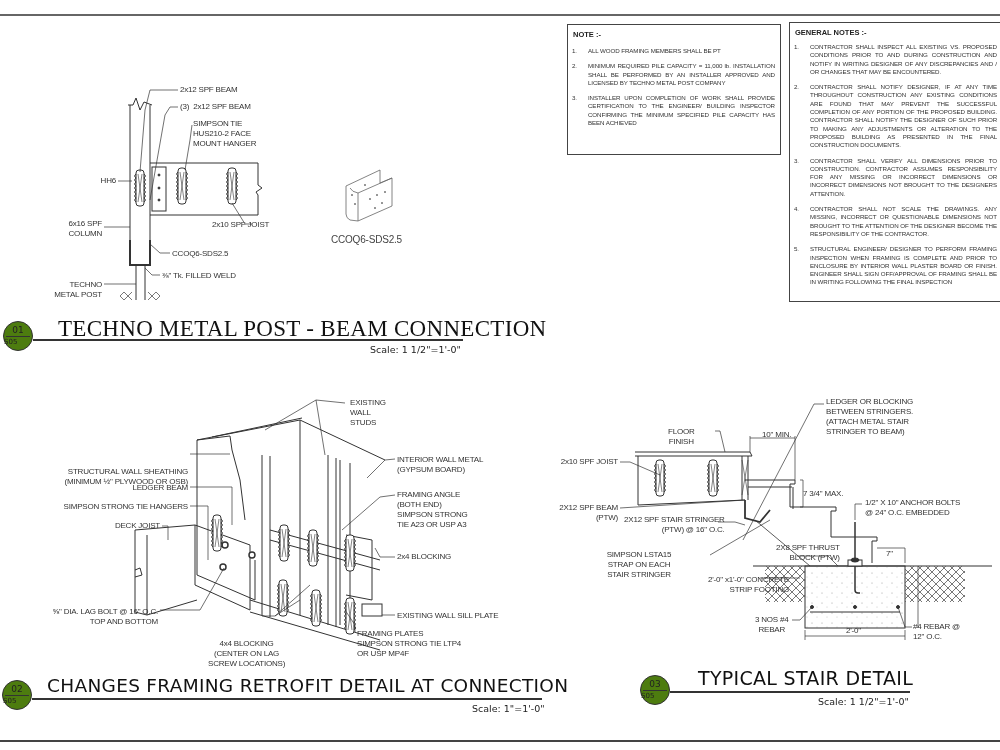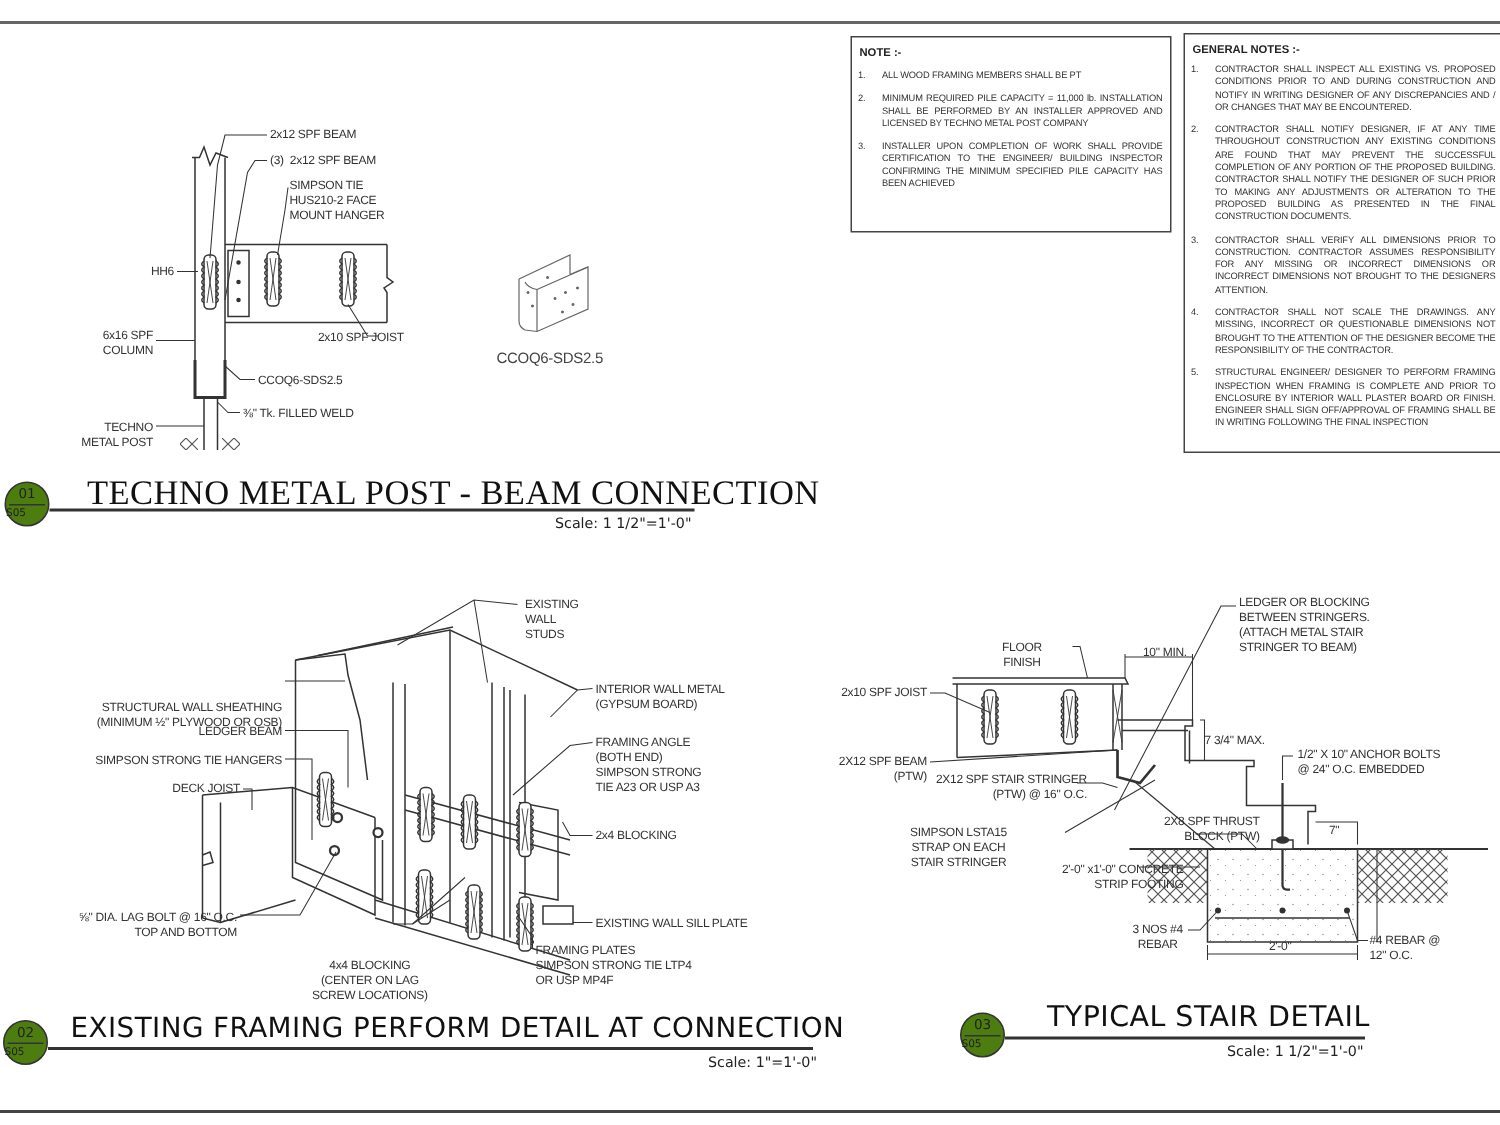--- a/index.html
+++ b/index.html
@@ -292,21 +292,21 @@
   <div class="lbl" style="left:357px;top:629px;">FRAMING PLATES
 SIMPSON STRONG TIE LTP4
 OR USP MP4F</div>
 
   <div class="bubble" style="left:2px;top:680px;">
     <div class="num">02</div>
     <div class="div"></div>
     <div class="sht">S05</div>
   </div>
   <div class="title-line" style="left:32px;top:698px;width:510px;"></div>
-  <div class="title" style="left:47px;top:675px;font-size:18.5px;">EXISTING FRAMING PERFORM DETAIL AT CONNECTION</div>
+  <div class="title" style="left:47px;top:675px;font-size:18.5px;">CHANGES FRAMING RETROFIT DETAIL AT CONNECTION</div>
   <div class="scale" style="left:472px;top:703px;">Scale: 1"=1'-0"</div>
 </div>
 
 <div>
   <div class="lbl" style="left:668px;top:427px;text-align:center;">FLOOR
 FINISH</div>
   <div class="lbl" style="left:826px;top:397px;">LEDGER OR BLOCKING
 BETWEEN STRINGERS.
 (ATTACH METAL STAIR
 STRINGER TO BEAM)</div>

